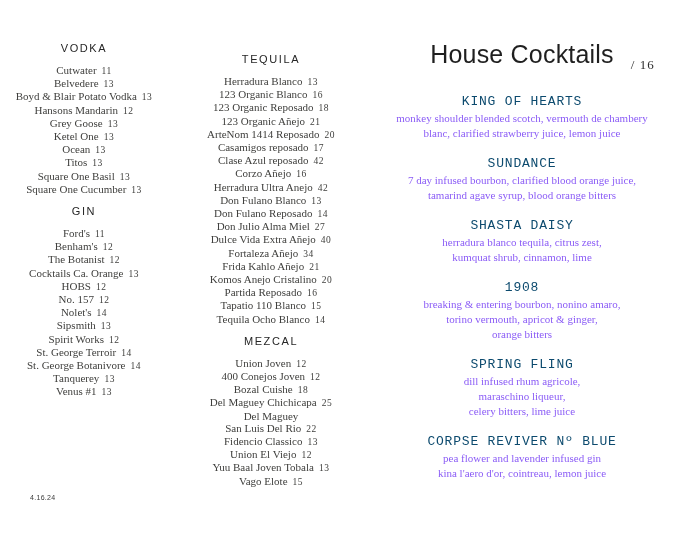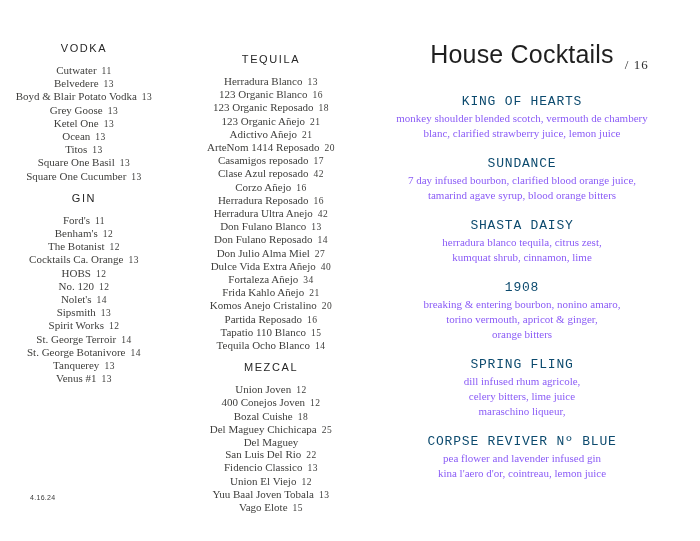--- a/index.html
+++ b/index.html
@@ -40,21 +40,21 @@
     font-size:25px;
     letter-spacing:0.2px;
     color:#1f1f1f;
     line-height:28px;
     margin-bottom:26px;
     position:relative;
     white-space:nowrap;
   }
   .menu-price {
     position:absolute;        
-    margin-left:11px;
+    margin-left:17px;
     margin-top:11px;
     font-family:"Liberation Serif", serif;
     font-size:13px;
     letter-spacing:1px;
     color:#2d2d2d;
   }
   .cocktail { margin-bottom:15px; }
   .cocktail-name {
     font-family:Liberation Mono, monospace;
     font-weight:500;
@@ -86,62 +86,61 @@
 
 <div class="page">
 
   <div class="col col-left" id="spirits-col-0">
       <section class="spirit-section">
         <h2 class="section-title">VODKA</h2>
         <div class="spirit-items">
           <div class="spirit-item"><span class="spirit-name">Cutwater</span><span class="spirit-price">11</span></div>
           <div class="spirit-item"><span class="spirit-name">Belvedere</span><span class="spirit-price">13</span></div>
           <div class="spirit-item"><span class="spirit-name">Boyd &amp; Blair Potato Vodka</span><span class="spirit-price">13</span></div>
+          <div class="spirit-item"><span class="spirit-name">Hansons Mandarin</span><span class="spirit-price">12</span></div>
           <div class="spirit-item"><span class="spirit-name">Grey Goose</span><span class="spirit-price">13</span></div>
           <div class="spirit-item"><span class="spirit-name">Ketel One</span><span class="spirit-price">13</span></div>
           <div class="spirit-item"><span class="spirit-name">Ocean</span><span class="spirit-price">13</span></div>
           <div class="spirit-item"><span class="spirit-name">Titos</span><span class="spirit-price">13</span></div>
           <div class="spirit-item"><span class="spirit-name">Square One Basil</span><span class="spirit-price">13</span></div>
           <div class="spirit-item"><span class="spirit-name">Square One Cucumber</span><span class="spirit-price">13</span></div>
         </div>
       </section>
       <section class="spirit-section">
         <h2 class="section-title">GIN</h2>
         <div class="spirit-items">
           <div class="spirit-item"><span class="spirit-name">Ford's</span><span class="spirit-price">11</span></div>
           <div class="spirit-item"><span class="spirit-name">Benham's</span><span class="spirit-price">12</span></div>
           <div class="spirit-item"><span class="spirit-name">The Botanist</span><span class="spirit-price">12</span></div>
           <div class="spirit-item"><span class="spirit-name">Cocktails Ca. Orange</span><span class="spirit-price">13</span></div>
           <div class="spirit-item"><span class="spirit-name">HOBS</span><span class="spirit-price">12</span></div>
-          <div class="spirit-item"><span class="spirit-name">No. 120</span><span class="spirit-price">12</span></div>
+          <div class="spirit-item"><span class="spirit-name">No. 157</span><span class="spirit-price">12</span></div>
           <div class="spirit-item"><span class="spirit-name">Nolet's</span><span class="spirit-price">14</span></div>
           <div class="spirit-item"><span class="spirit-name">Sipsmith</span><span class="spirit-price">13</span></div>
           <div class="spirit-item"><span class="spirit-name">Spirit Works</span><span class="spirit-price">12</span></div>
           <div class="spirit-item"><span class="spirit-name">St. George Terroir</span><span class="spirit-price">14</span></div>
           <div class="spirit-item"><span class="spirit-name">St. George Botanivore</span><span class="spirit-price">14</span></div>
           <div class="spirit-item"><span class="spirit-name">Tanquerey</span><span class="spirit-price">13</span></div>
           <div class="spirit-item"><span class="spirit-name">Venus #1</span><span class="spirit-price">13</span></div>
         </div>
       </section>
     </div>
 
   <div class="col col-mid" id="spirits-col-1">
       <section class="spirit-section">
         <h2 class="section-title">TEQUILA</h2>
         <div class="spirit-items">
           <div class="spirit-item"><span class="spirit-name">Herradura Blanco</span><span class="spirit-price">13</span></div>
           <div class="spirit-item"><span class="spirit-name">123 Organic Blanco</span><span class="spirit-price">16</span></div>
           <div class="spirit-item"><span class="spirit-name">123 Organic Reposado</span><span class="spirit-price">18</span></div>
           <div class="spirit-item"><span class="spirit-name">123 Organic Añejo</span><span class="spirit-price">21</span></div>
-          <div class="spirit-item"><span class="spirit-name">Adictivo Añejo</span><span class="spirit-price">21</span></div>
           <div class="spirit-item"><span class="spirit-name">ArteNom 1414 Reposado</span><span class="spirit-price">20</span></div>
           <div class="spirit-item"><span class="spirit-name">Casamigos reposado</span><span class="spirit-price">17</span></div>
           <div class="spirit-item"><span class="spirit-name">Clase Azul reposado</span><span class="spirit-price">42</span></div>
           <div class="spirit-item"><span class="spirit-name">Corzo Añejo</span><span class="spirit-price">16</span></div>
-          <div class="spirit-item"><span class="spirit-name">Herradura Reposado</span><span class="spirit-price">16</span></div>
           <div class="spirit-item"><span class="spirit-name">Herradura Ultra Anejo</span><span class="spirit-price">42</span></div>
           <div class="spirit-item"><span class="spirit-name">Don Fulano Blanco</span><span class="spirit-price">13</span></div>
           <div class="spirit-item"><span class="spirit-name">Don Fulano Reposado</span><span class="spirit-price">14</span></div>
           <div class="spirit-item"><span class="spirit-name">Don Julio Alma Miel</span><span class="spirit-price">27</span></div>
           <div class="spirit-item"><span class="spirit-name">Dulce Vida Extra Añejo</span><span class="spirit-price">40</span></div>
           <div class="spirit-item"><span class="spirit-name">Fortaleza Añejo</span><span class="spirit-price">34</span></div>
           <div class="spirit-item"><span class="spirit-name">Frida Kahlo Añejo</span><span class="spirit-price">21</span></div>
           <div class="spirit-item"><span class="spirit-name">Komos Anejo Cristalino</span><span class="spirit-price">20</span></div>
           <div class="spirit-item"><span class="spirit-name">Partida Reposado</span><span class="spirit-price">16</span></div>
           <div class="spirit-item"><span class="spirit-name">Tapatio 110 Blanco</span><span class="spirit-price">15</span></div>
@@ -185,22 +184,22 @@
         </div>
         <div class="cocktail">
           <h3 class="cocktail-name">1908</h3>
           <div class="cocktail-line">breaking &amp; entering bourbon, nonino amaro,</div>
           <div class="cocktail-line">torino vermouth, apricot &amp; ginger,</div>
           <div class="cocktail-line">orange bitters</div>
         </div>
         <div class="cocktail">
           <h3 class="cocktail-name">SPRING FLING</h3>
           <div class="cocktail-line">dill infused rhum agricole,</div>
+          <div class="cocktail-line">maraschino liqueur,</div>
           <div class="cocktail-line">celery bitters, lime juice</div>
-          <div class="cocktail-line">maraschino liqueur,</div>
         </div>
         <div class="cocktail">
           <h3 class="cocktail-name">CORPSE REVIVER Nº BLUE</h3>
           <div class="cocktail-line">pea flower and lavender infused gin</div>
           <div class="cocktail-line">kina l'aero d'or, cointreau, lemon juice</div>
         </div>
       </div>
   </div>
 
   <div class="footer-date">4.16.24</div>

